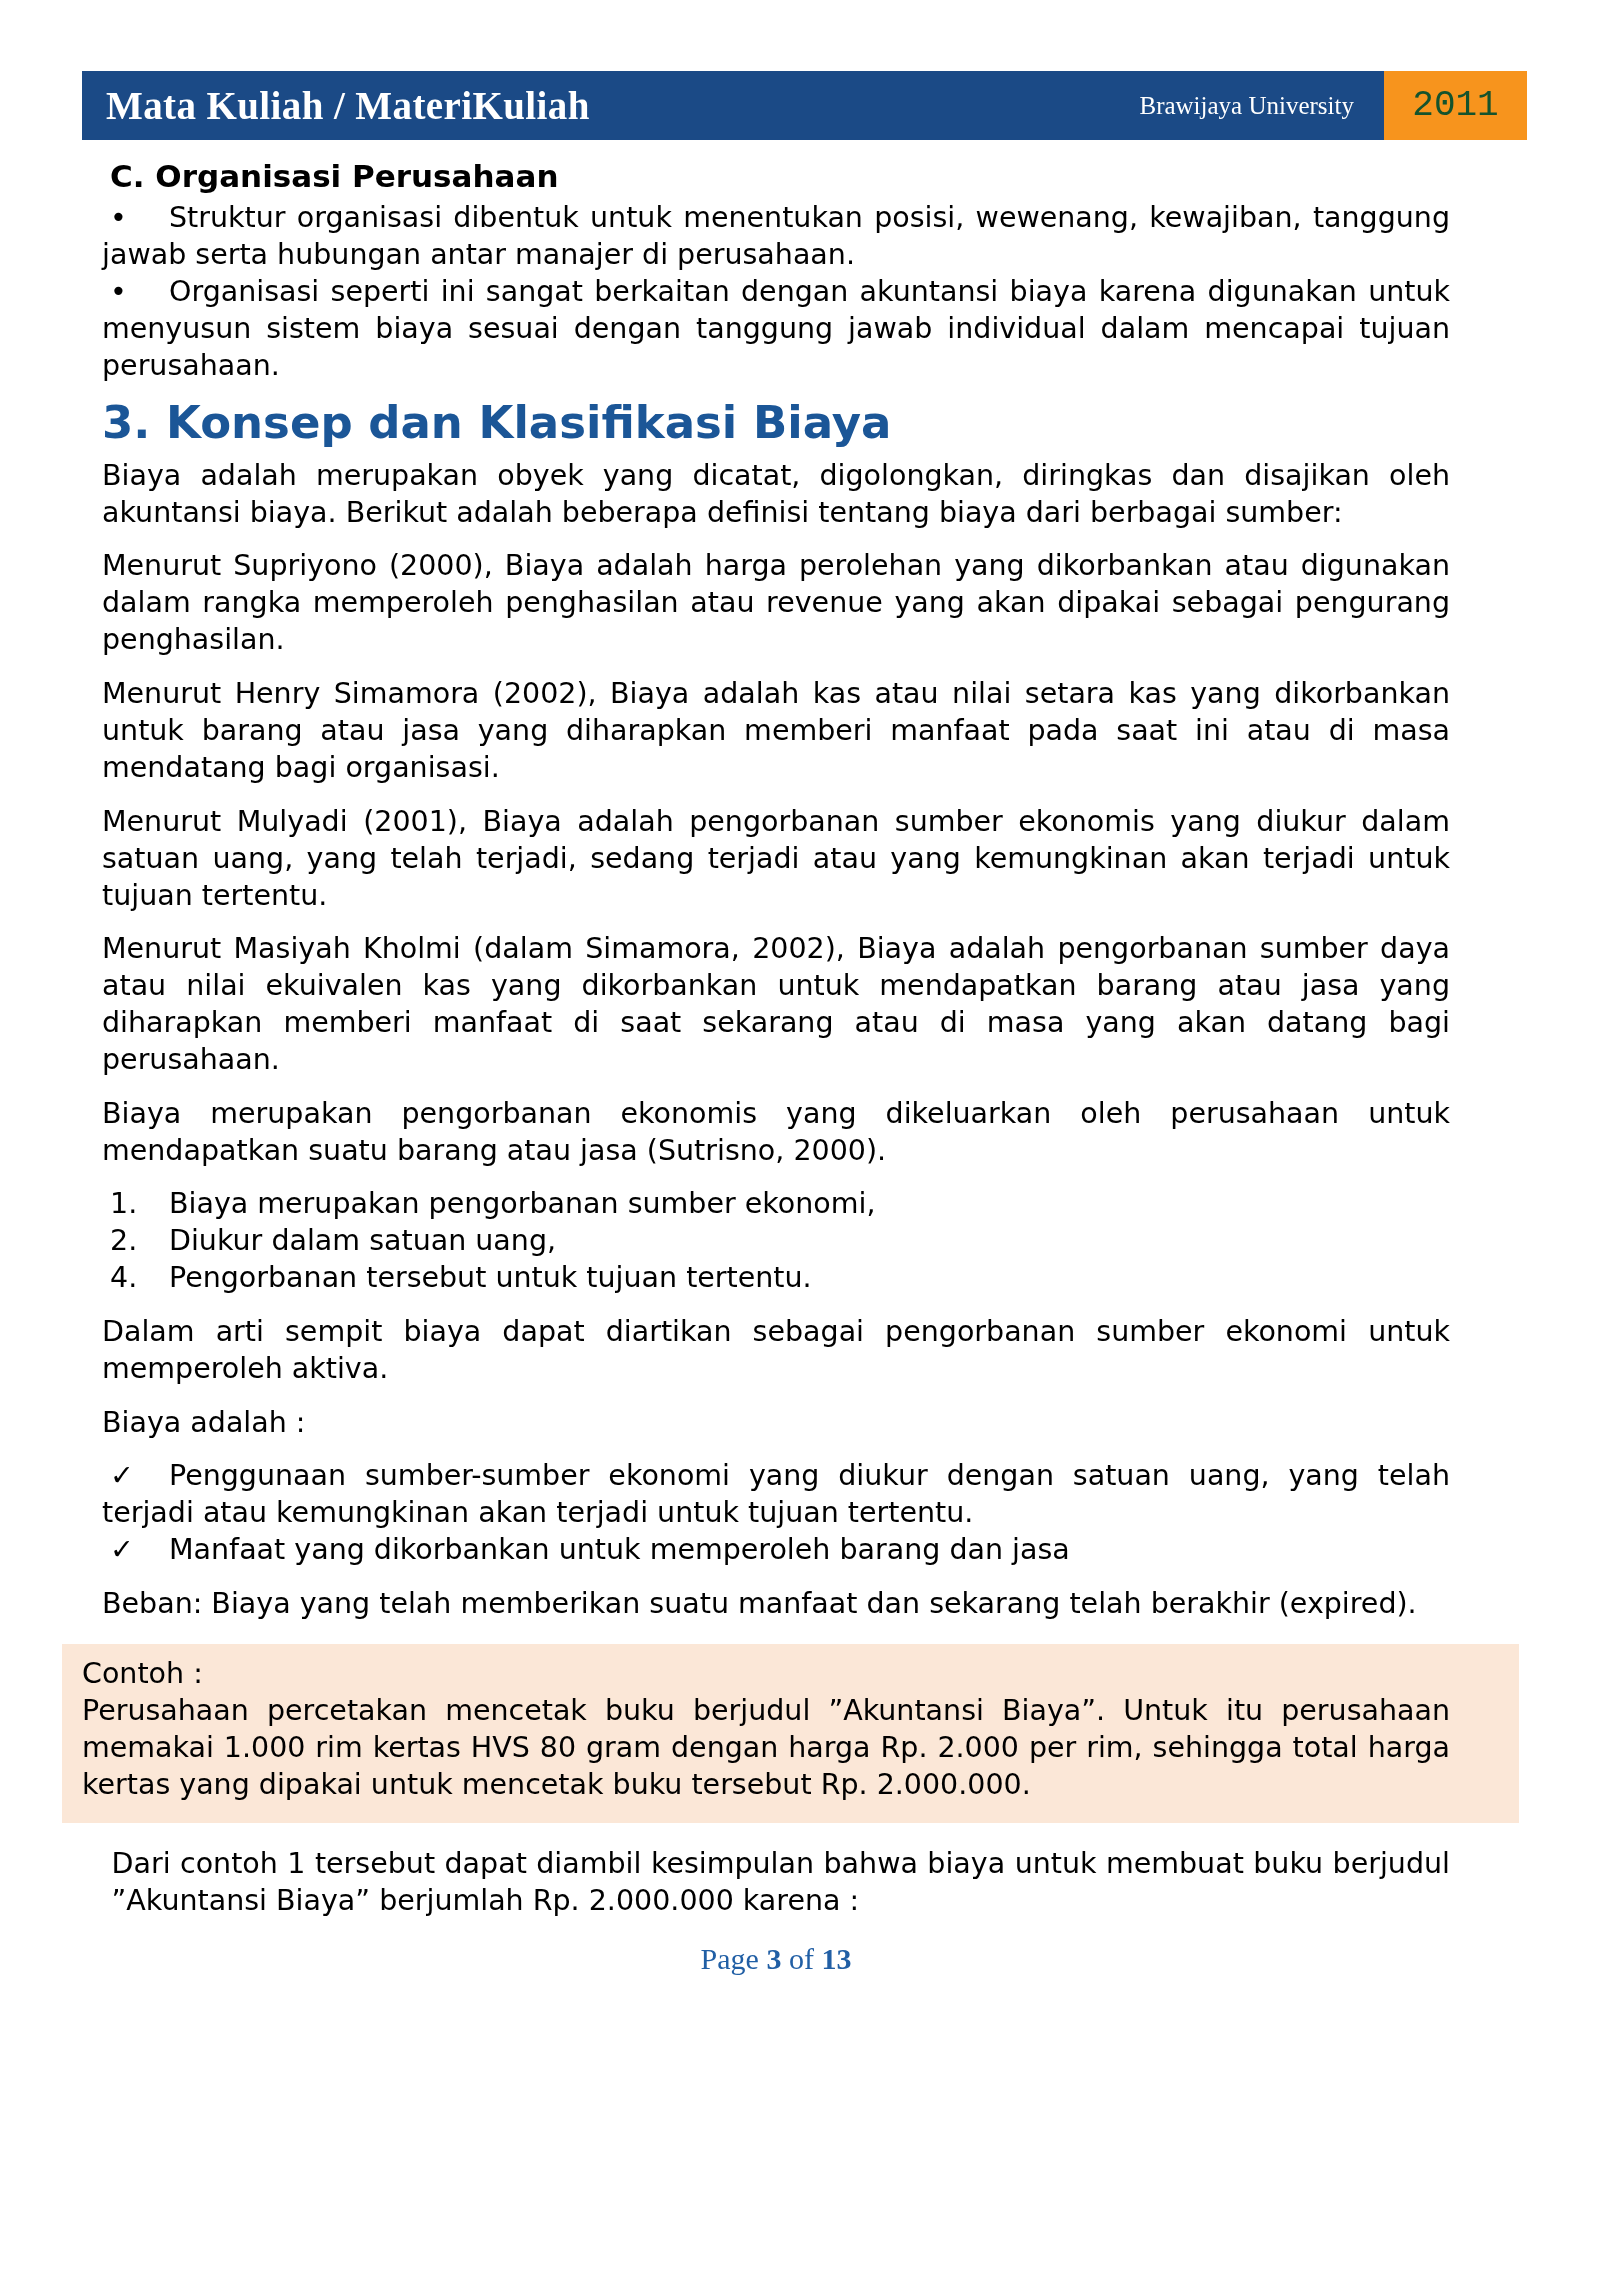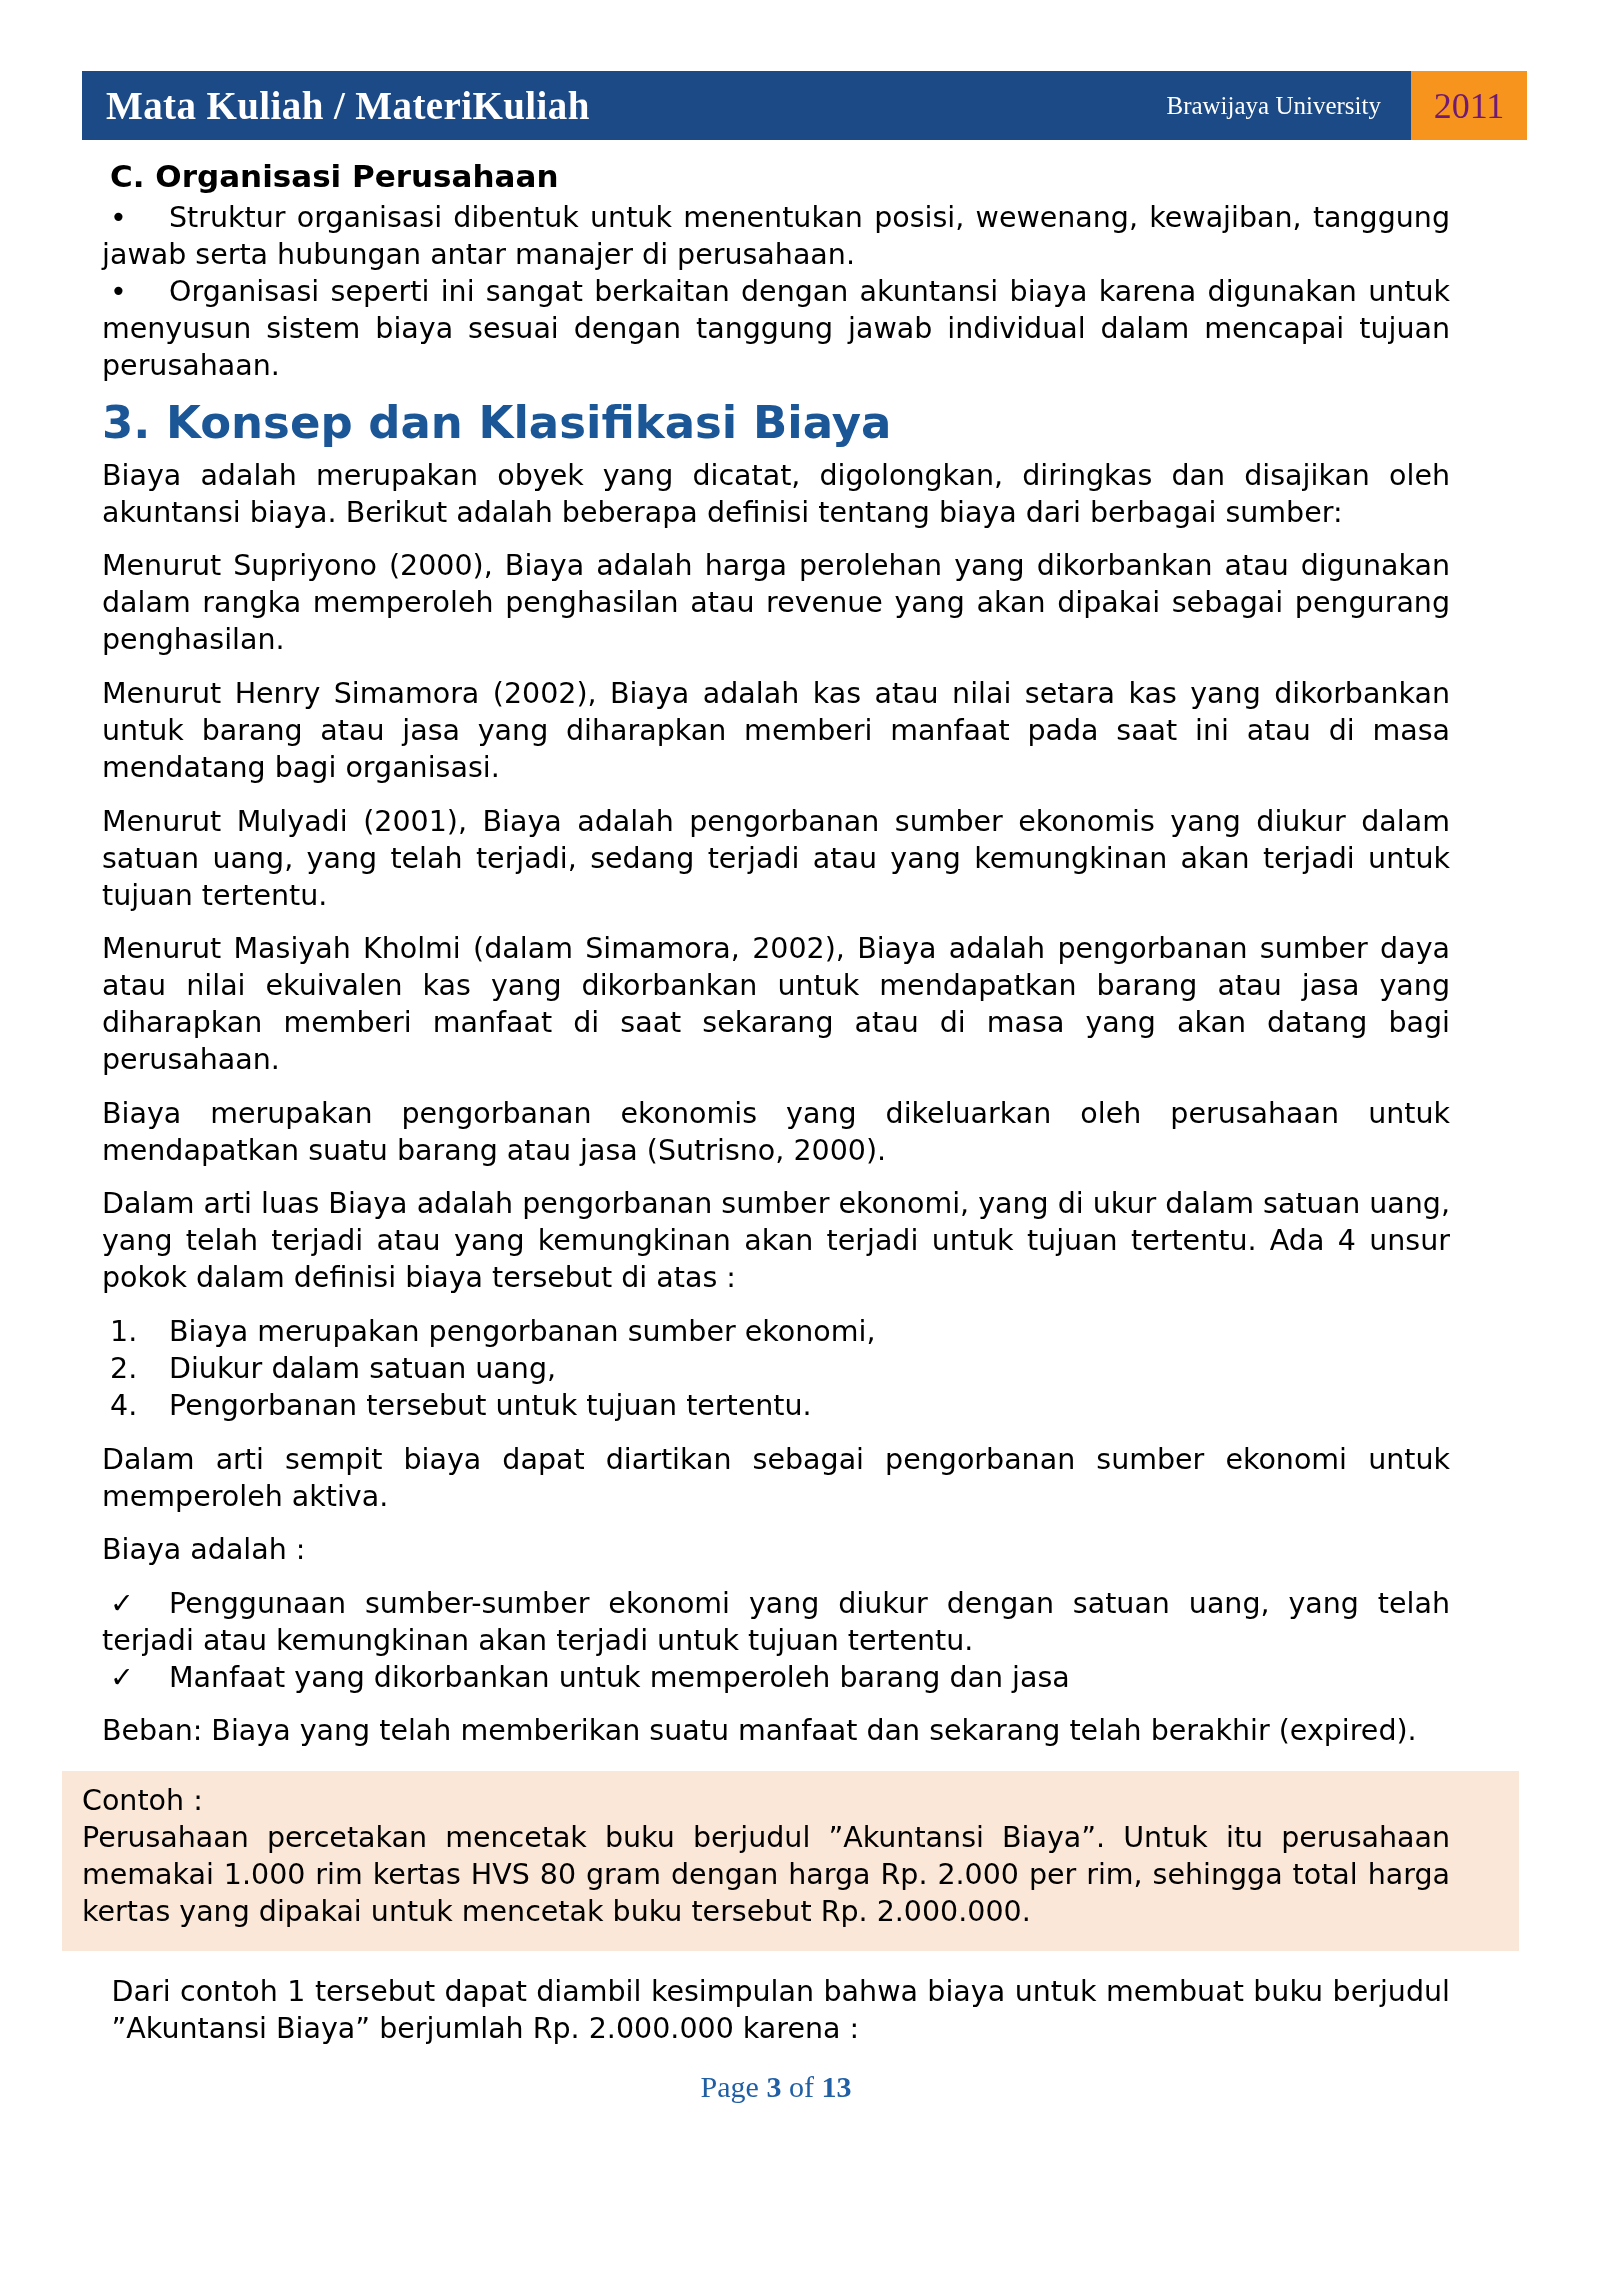--- a/index.html
+++ b/index.html
@@ -22,23 +22,23 @@
     background:#1B4A86;
     flex:1;
     display:flex;align-items:center;justify-content:space-between;
     padding:0 30px 0 24px;
     color:#ffffff;
   }
   .hdr-course{font-size:39px;font-weight:bold;letter-spacing:0.4px;}
   .hdr-univ{font-size:25px;}
   .hdr-year{
     background:#F7941D;
-    width:116px;
+    width:143px;
     display:flex;align-items:center;justify-content:center;
-    color:#701a75;font-size:36px;
+    color:#14532d;font-size:36px;font-family:Liberation Mono, monospace;
   }
   
   .content{
     padding:16px 173px 0 102px;
     font-size:28.5px;line-height:37px;
   }
   .sec-c-title{
     font-size:31px;font-weight:bold;line-height:40px;
     padding-left:8px;
     margin-bottom:3.2px;
@@ -118,21 +118,20 @@
   <div class="para">Menurut Supriyono (2000), Biaya adalah harga perolehan yang dikorbankan atau digunakan dalam rangka memperoleh penghasilan atau revenue yang akan dipakai sebagai pengurang penghasilan.</div>
 
   <div class="para">Menurut Henry Simamora (2002), Biaya adalah kas atau nilai setara kas yang dikorbankan untuk barang atau jasa yang diharapkan memberi manfaat pada saat ini atau di masa mendatang bagi organisasi.</div>
 
   <div class="para">Menurut Mulyadi (2001), Biaya adalah pengorbanan sumber ekonomis yang diukur dalam satuan uang, yang telah terjadi, sedang terjadi atau yang kemungkinan akan terjadi untuk tujuan tertentu.</div>
 
   <div class="para"><span>Menurut Masiyah Kholmi (</span><span class="italic">dalam</span><span> Simamora, 2002), Biaya adalah pengorbanan sumber daya atau nilai ekuivalen kas yang dikorbankan untuk mendapatkan barang atau jasa yang diharapkan memberi manfaat di saat sekarang atau di masa yang akan datang bagi perusahaan.</span></div>
 
   <div class="para">Biaya merupakan pengorbanan ekonomis yang dikeluarkan oleh perusahaan untuk mendapatkan suatu barang atau jasa (Sutrisno, 2000).</div>
 
-  <div class="para">Dalam arti luas Biaya adalah pengorbanan sumber ekonomi, yang di ukur dalam satuan uang, yang telah terjadi atau yang kemungkinan akan terjadi untuk tujuan tertentu. Ada 4 unsur pokok dalam definisi biaya tersebut di atas :</div>
 
   <div class="li">
     <span class="marker">1.</span><span>Biaya merupakan pengorbanan sumber ekonomi,</span>
   </div>
   <div class="li">
     <span class="marker">2.</span><span>Diukur dalam satuan uang,</span>
   </div>
   <div class="li gap-after">
     <span class="marker">4.</span><span>Pengorbanan tersebut untuk tujuan tertentu.</span>
   </div>

